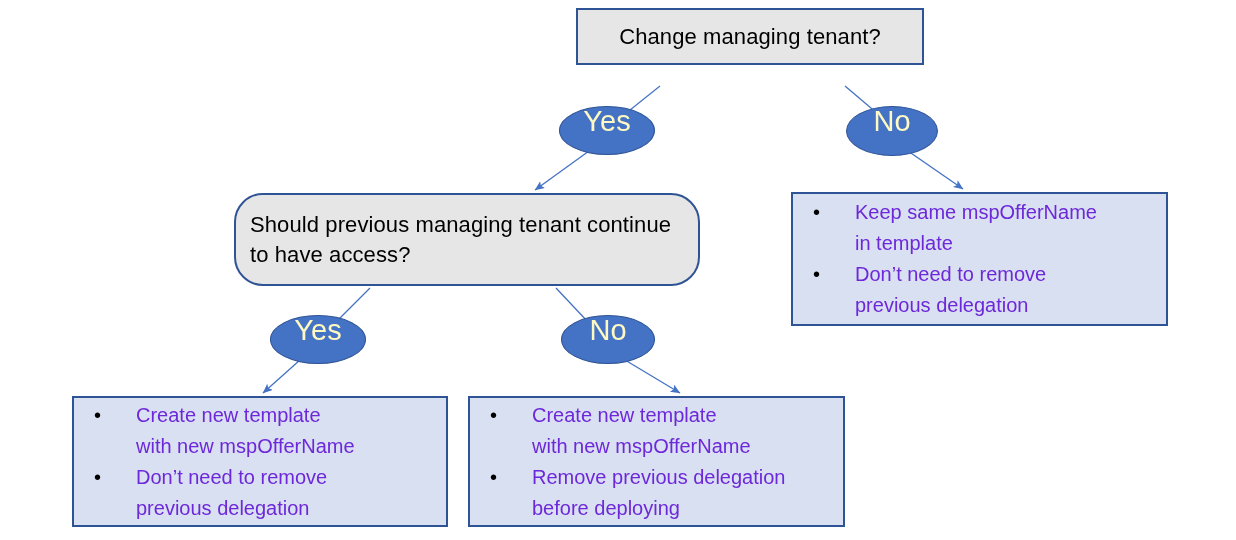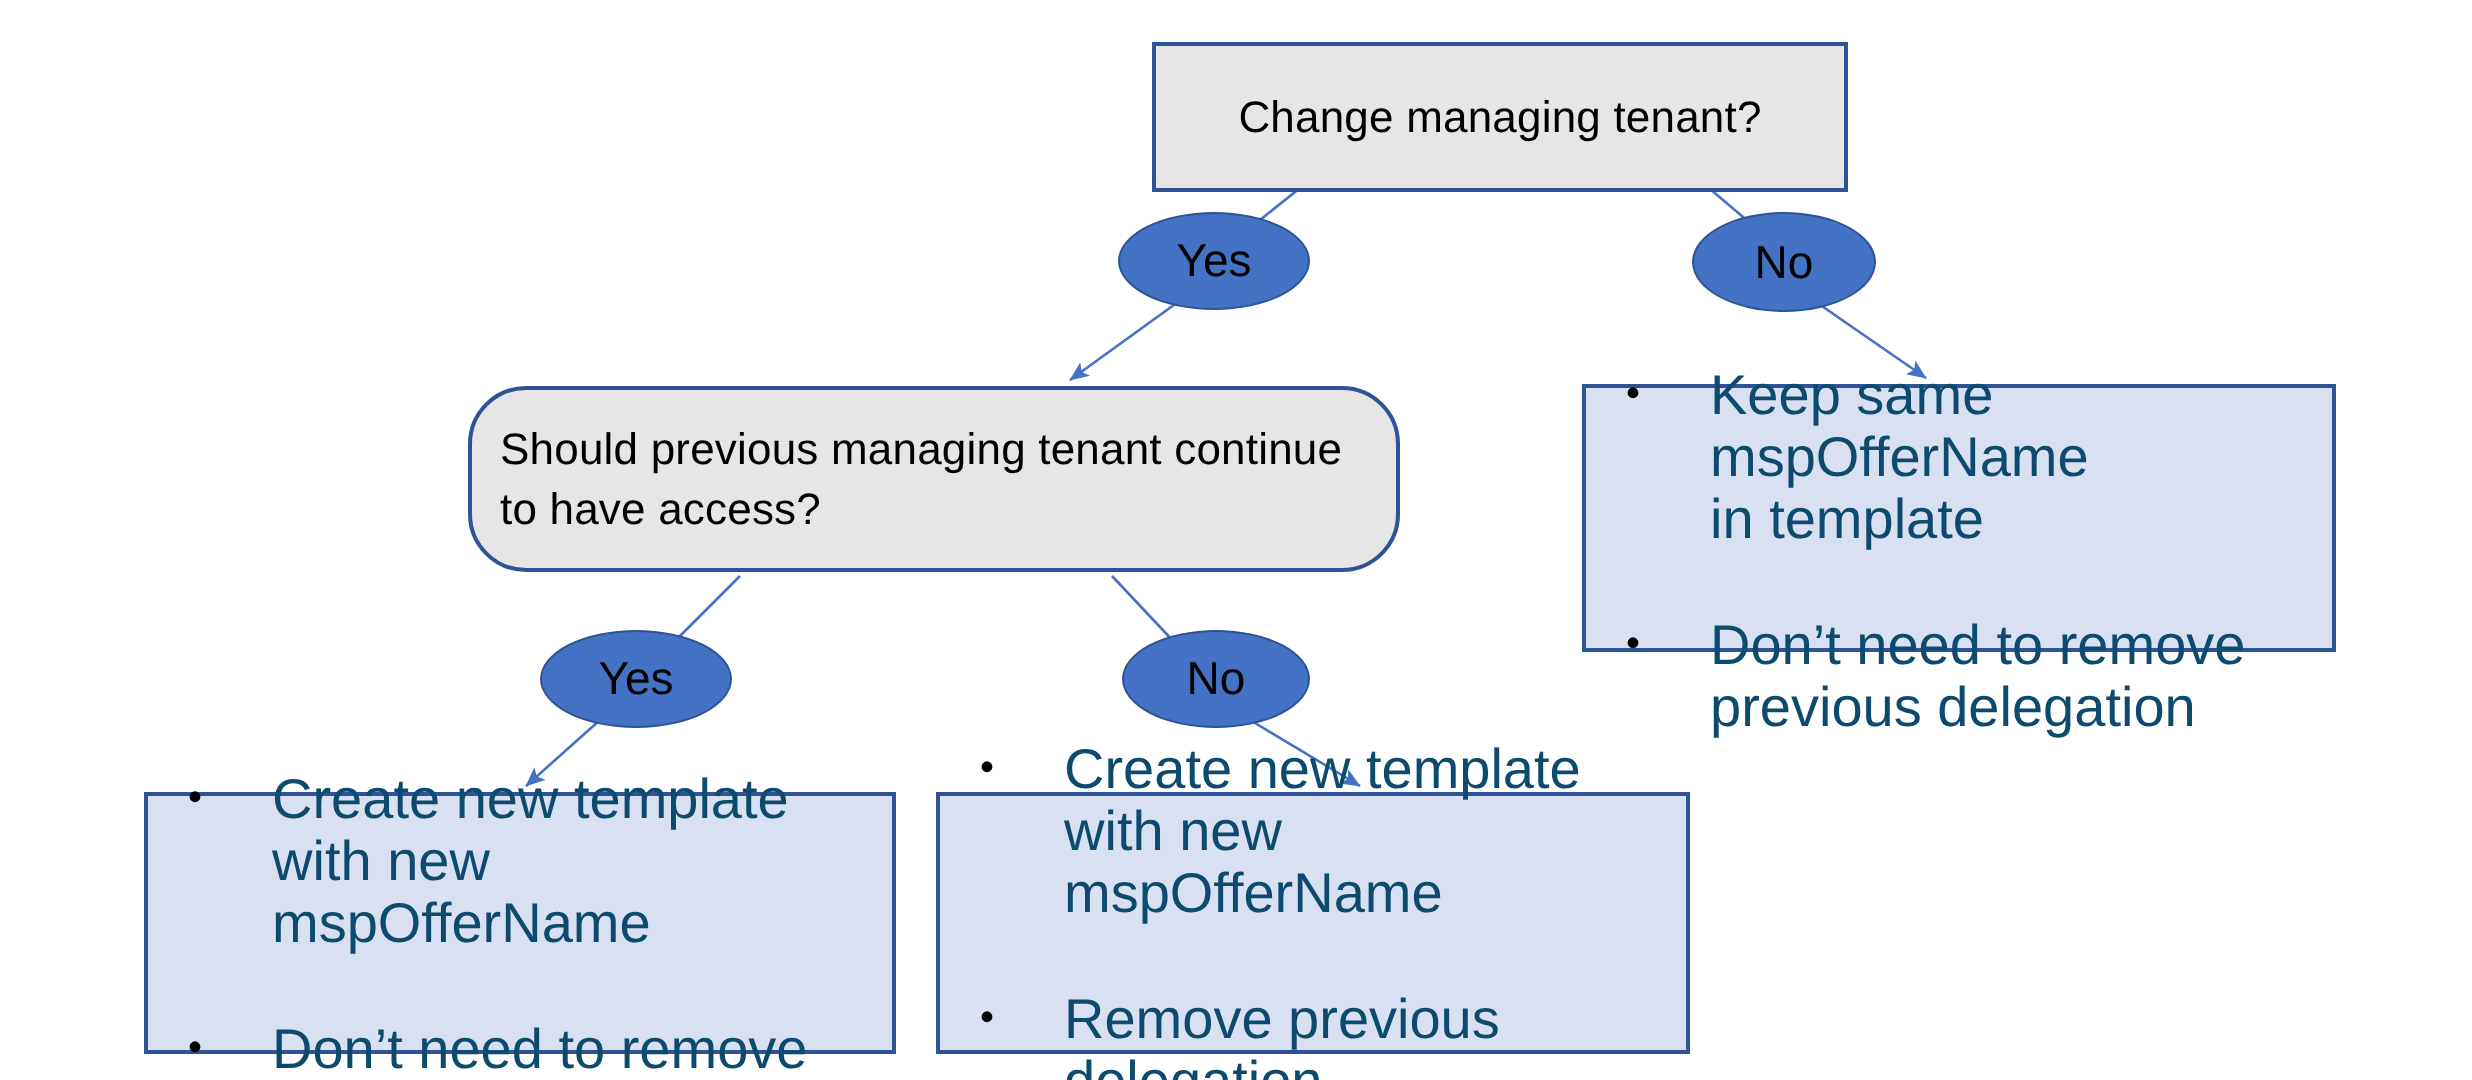--- a/index.html
+++ b/index.html
@@ -64,46 +64,44 @@
   }
   .bullet-list {
     margin: 0;
     padding: 0;
     list-style: none;
     width: 100%;
   }
   .bullet-list li {
     position: relative;
     padding-left: 56px;
-    font-size: 28px;
+    font-size: 20px;
     line-height: 31px;
-    color: #0c4a6e;
+    color: #6d28d9;
     white-space: pre-line;
-    margin-top: 32px;
   }
   .bullet-list li::before {
     content: "\2022";
     position: absolute;
     left: 14px;
     top: 0;
     font-size: 20px;
     line-height: 31px;
     color: #000000;
   }
 
   
   .pill {
     background: #4472C4;
     border: 1px solid #2F5496;
     border-radius: 50%;
     display: flex;
-    align-items: center;
     justify-content: center;
-    color: #000000;
-    font-size: 23px;
+    color: #fef9c3;
+    font-size: 29px;
     line-height: 1;
     z-index: 4;
   }
 </style>
 </head>
 <body>
 
 <div id="canvas">
 
   <svg id="connectors" viewBox="0 0 1236 540" width="1236" height="540" xmlns="http://www.w3.org/2000/svg">
@@ -123,21 +121,21 @@
 
     <line x1="370" y1="288" x2="336" y2="322" stroke="#4472C4" stroke-width="1.3"></line>
 
     <line x1="556" y1="288" x2="588" y2="322" stroke="#4472C4" stroke-width="1.3"></line>
 
     <line x1="300" y1="360" x2="263" y2="393" stroke="#4472C4" stroke-width="1.3" marker-end="url(#arrowhead)"></line>
 
     <line x1="625" y1="360" x2="680" y2="393" stroke="#4472C4" stroke-width="1.3" marker-end="url(#arrowhead)"></line>
   </svg>
 
-  <div class="node decision-box centered" style="left:576px; top:21px; width:348px; height:75px;align-items:center;">
+  <div class="node decision-box centered" style="left:576px; top:8px; width:348px; height:57px;align-items:center;">
     <span class="box-text">Change managing tenant?</span>
   </div>
 
   <div class="node pill" style="left:559px; top:106px; width:96px; height:49px;">
     <span>Yes</span>
   </div>
 
   <div class="node pill" style="left:846px; top:106px; width:92px; height:50px;">
     <span>No</span>
   </div>

